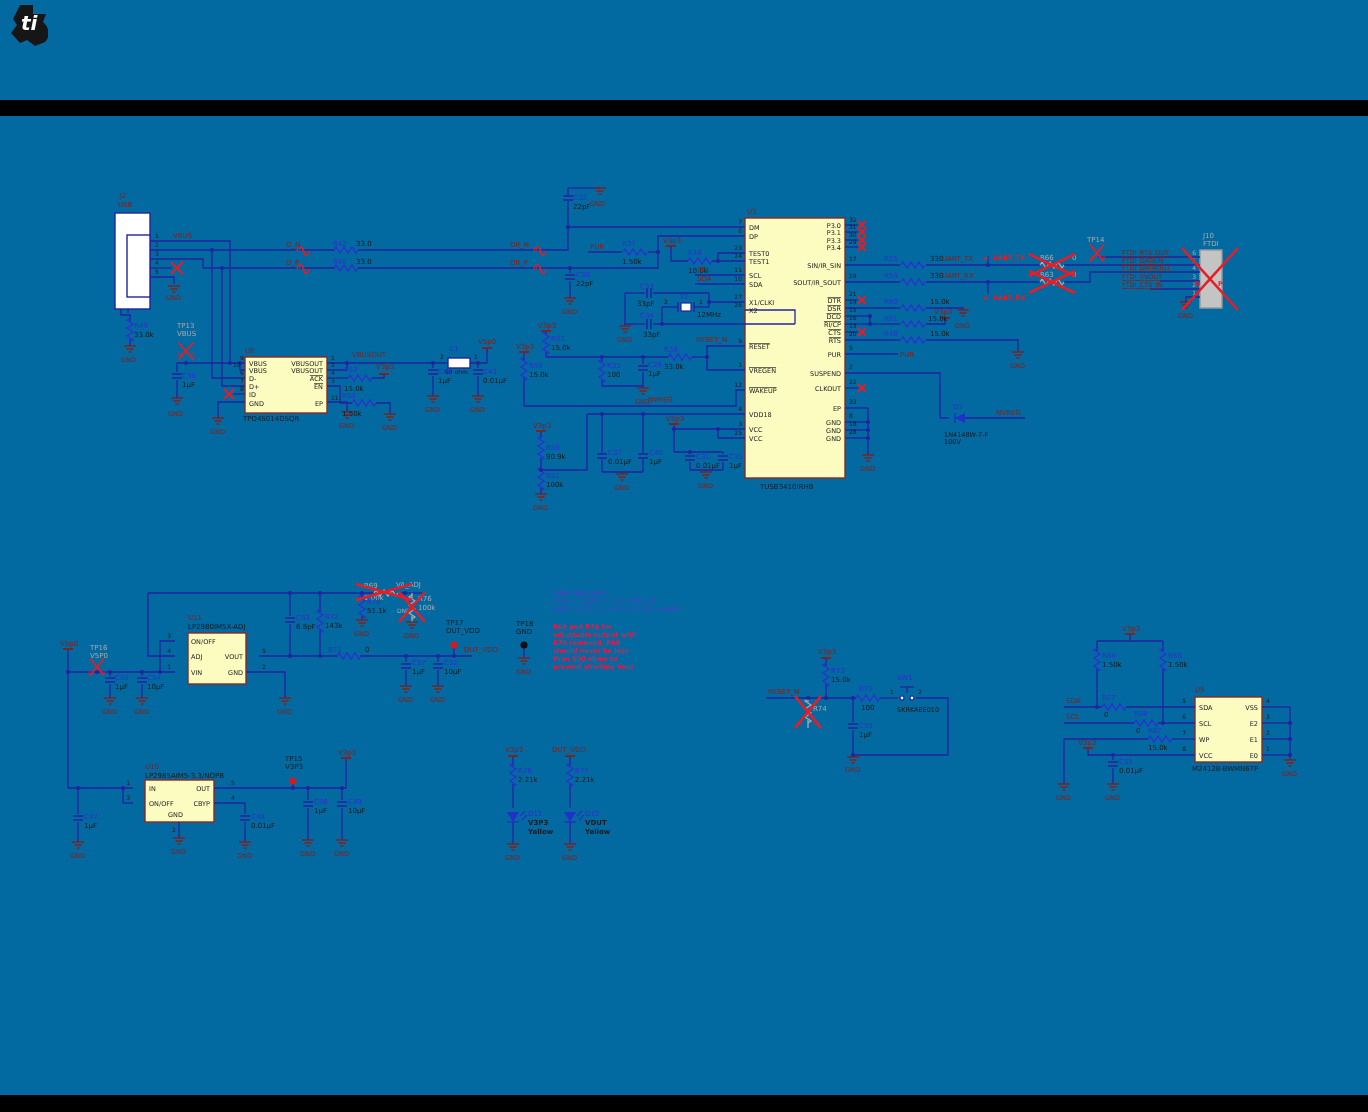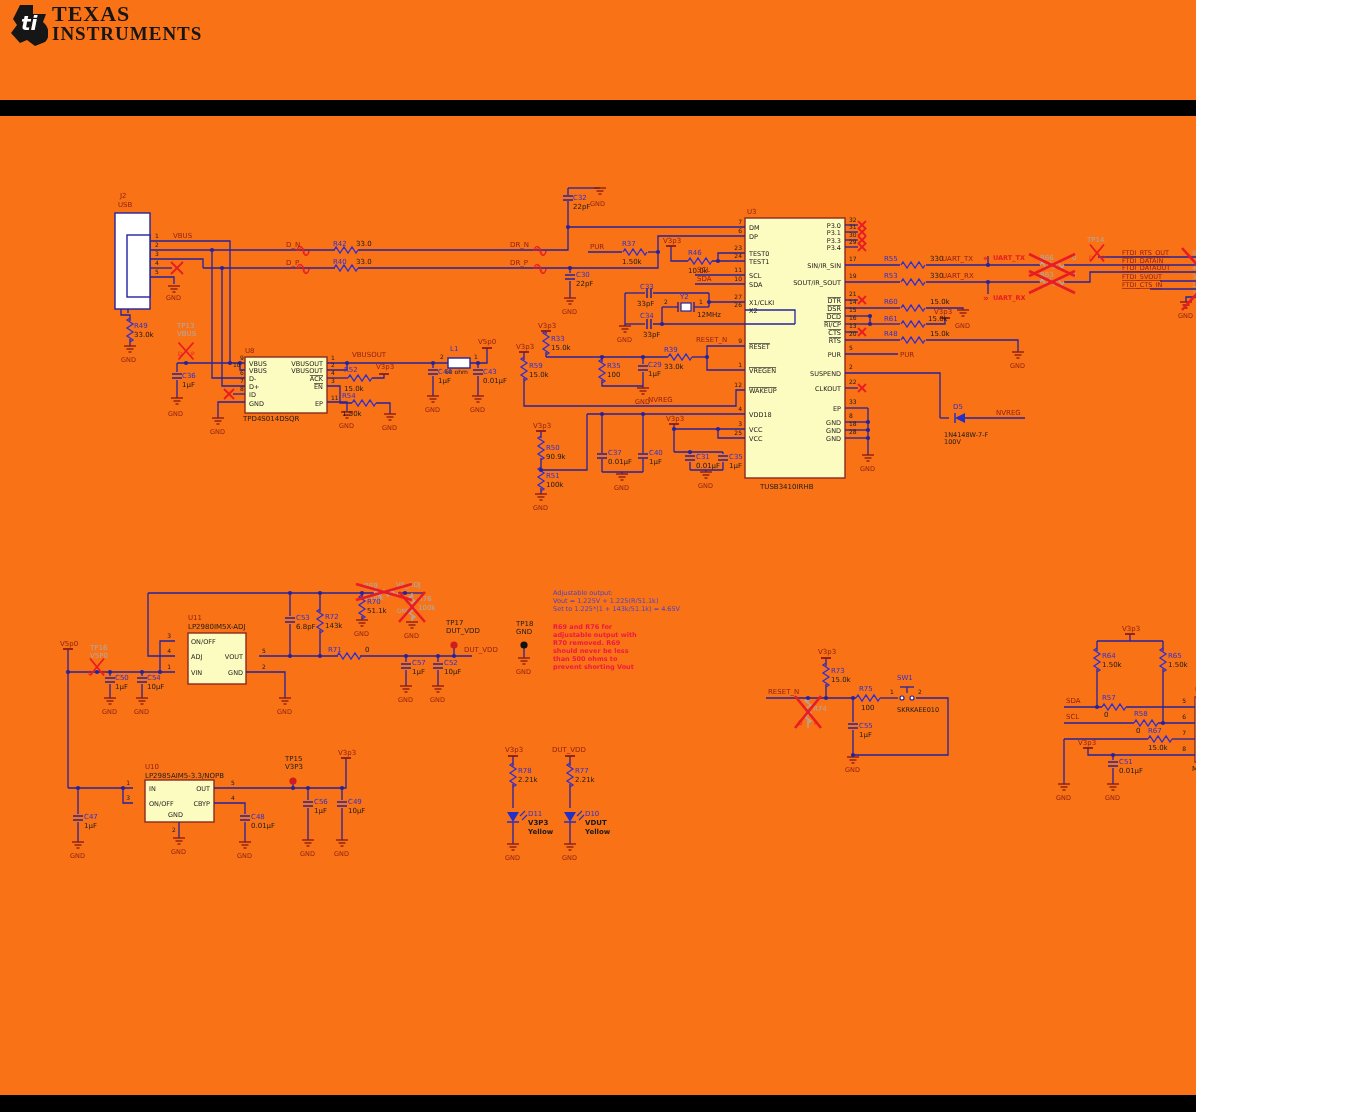--- a/index.html
+++ b/index.html
@@ -1,39 +1,35 @@
 <!DOCTYPE html>
 <html><head>
 <meta charset="utf-8">
 <style>
   html,body{margin:0;padding:0;background:#fff;}
-  #page{position:relative;width:1196px;height:1112px;background:#f97316;overflow:hidden;
+  #page{position:relative;width:1368px;height:1112px;background:#0369a1;overflow:hidden;
         font-family:"Liberation Sans",sans-serif;}
   #topbar{position:absolute;left:0;top:100px;width:1368px;height:16px;background:#000;}
   #botbar{position:absolute;left:0;top:1095px;width:1368px;height:17px;background:#000;}
   #logo{position:absolute;left:8px;top:4px;display:flex;}
   #logoglyph{width:40px;height:46px;}
   #logotext{margin-left:4px;color:#161616;font-family:"Liberation Serif",serif;}
   #logotext .l1{font-size:22px;font-weight:bold;letter-spacing:1px;line-height:20px;}
   #logotext .l2{font-size:19px;font-weight:bold;letter-spacing:1px;line-height:19px;}
   svg text{font-family:"DejaVu Sans",sans-serif;}
 </style>
 </head>
 <body>
 
 <div id="page">
   <div id="logo">
     <svg id="logoglyph" viewBox="0 0 40 46">
       <path d="M12,1 h13 v9 h13 l-3,8 c7,6 7,15 2,20 l-10,4 -8,-6 -7,3 -9,-10 6,-8 -4,-6 z" fill="#161616"></path>
       <text x="13" y="26" font-size="20" font-style="italic" font-weight="bold" fill="#fff" font-family="DejaVu Serif,serif">ti</text>
     </svg>
-    <div id="logotext">
-      <div class="l1">TEXAS</div>
-      <div class="l2">INSTRUMENTS</div>
-    </div>
   </div>
   <div id="topbar"></div>
   <svg id="schem" width="1368" height="1112" viewBox="0 0 1368 1112">
       <rect x="115" y="213" width="35" height="96" fill="#ffffff" stroke="#23239f" stroke-width="1.4"></rect>
       <rect x="127" y="235" width="23" height="62" fill="#ffffff" stroke="#23239f" stroke-width="1.4"></rect>
       <rect x="245" y="357" width="82" height="56" fill="#fdfcc0" stroke="#8a2a21" stroke-width="1.4"></rect>
       <rect x="745" y="218" width="100" height="260" fill="#fdfcc0" stroke="#8a2a21" stroke-width="1.4"></rect>
       <rect x="448" y="358" width="22" height="10" fill="#ffffff" stroke="#23239f" stroke-width="1.4"></rect>
       <rect x="188" y="633" width="58" height="51" fill="#fdfcc0" stroke="#8a2a21" stroke-width="1.4"></rect>
       <rect x="145" y="780" width="69" height="42" fill="#fdfcc0" stroke="#8a2a21" stroke-width="1.4"></rect>

